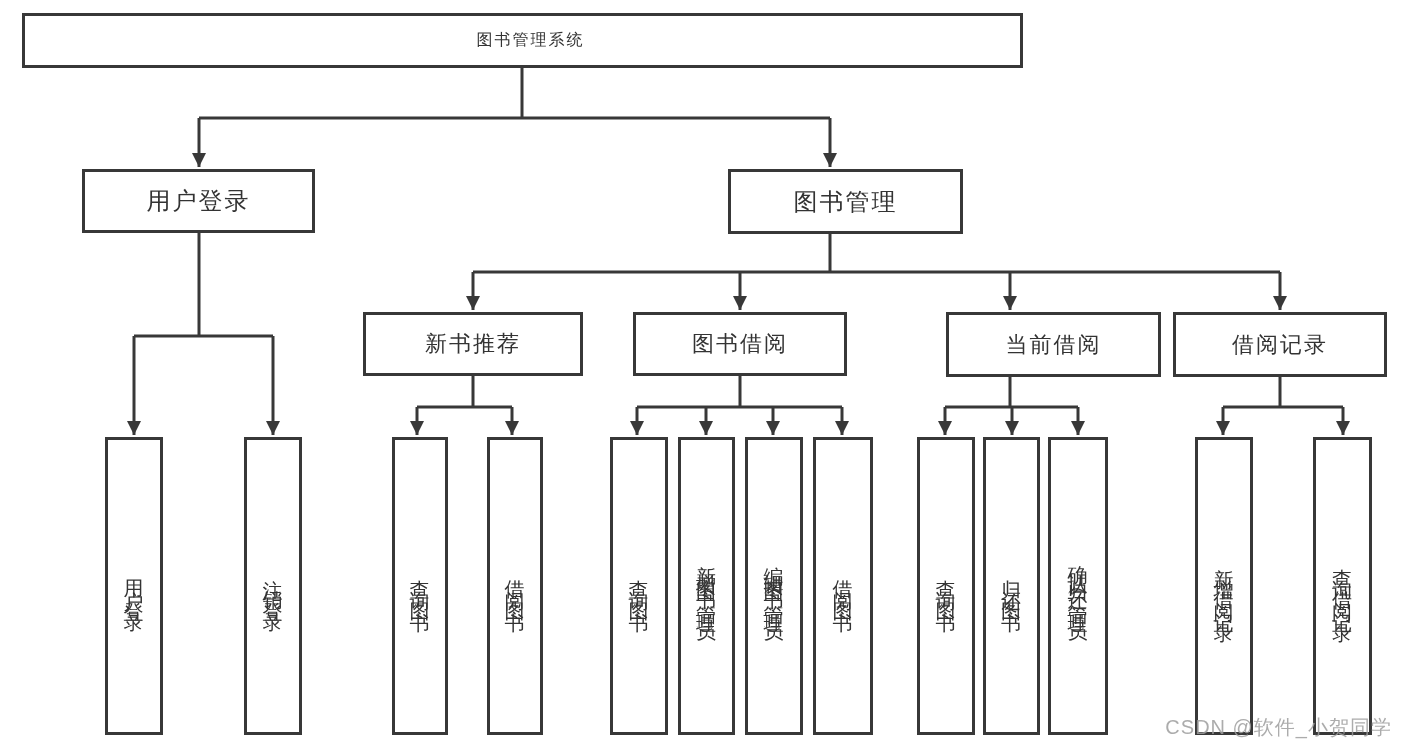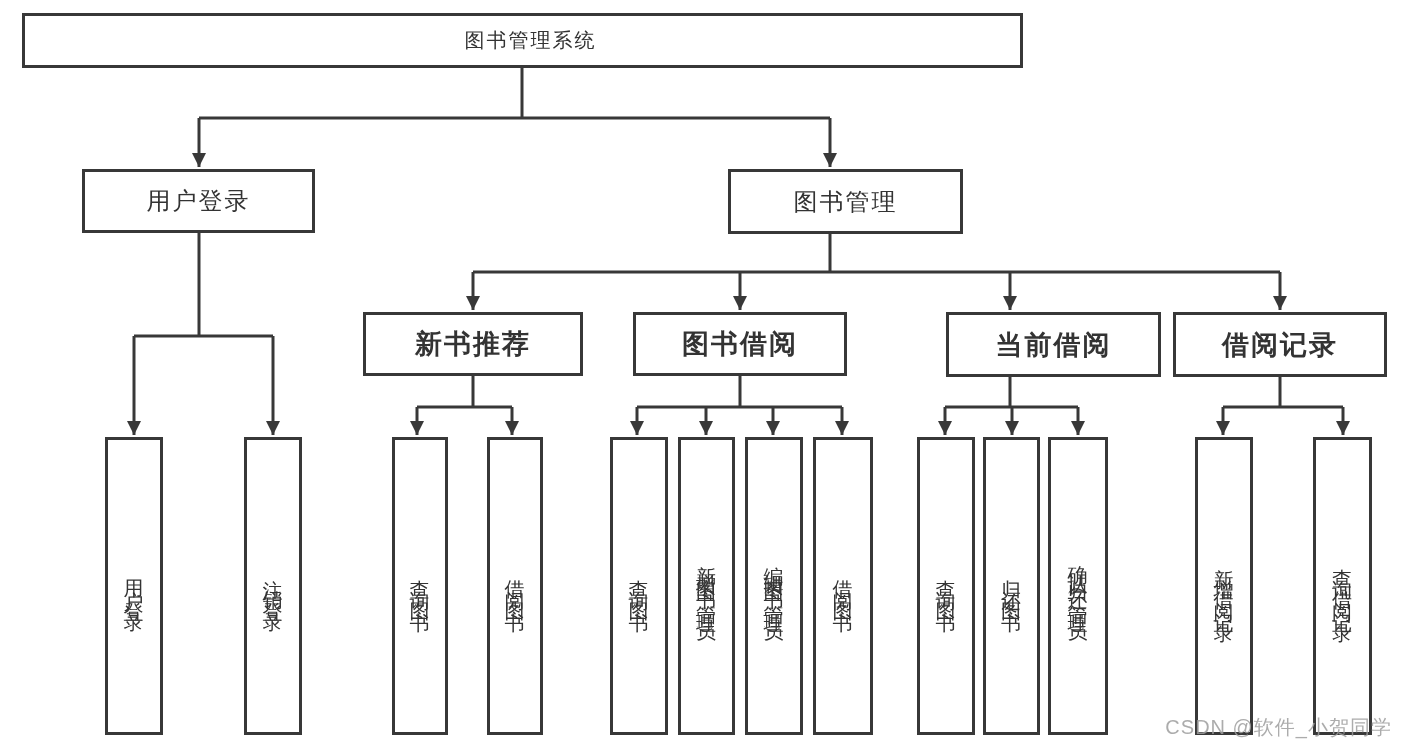--- a/index.html
+++ b/index.html
@@ -20,23 +20,23 @@
   .node{
     position:absolute;
     box-sizing:border-box;
     border:3px solid var(--line);
     background:#ffffff;
     display:flex;align-items:center;justify-content:center;
     color:var(--text);
     letter-spacing:2px;
     white-space:nowrap;
   }
-  .lv1{font-size:20px;padding-left:16px;}
+  .lv1{font-size:16px;padding-left:16px;}
   .lv2{font-size:24px;}
-  .lv3{font-size:27px;font-weight:bold;}
+  .lv3{font-size:22px;}
   .leaf{
     position:absolute;
     top:437px;height:298px;
     box-sizing:border-box;
     border:3px solid var(--line);
     background:#ffffff;
     display:flex;align-items:center;justify-content:center;
   }
   .leaf span{
     writing-mode:vertical-rl;

